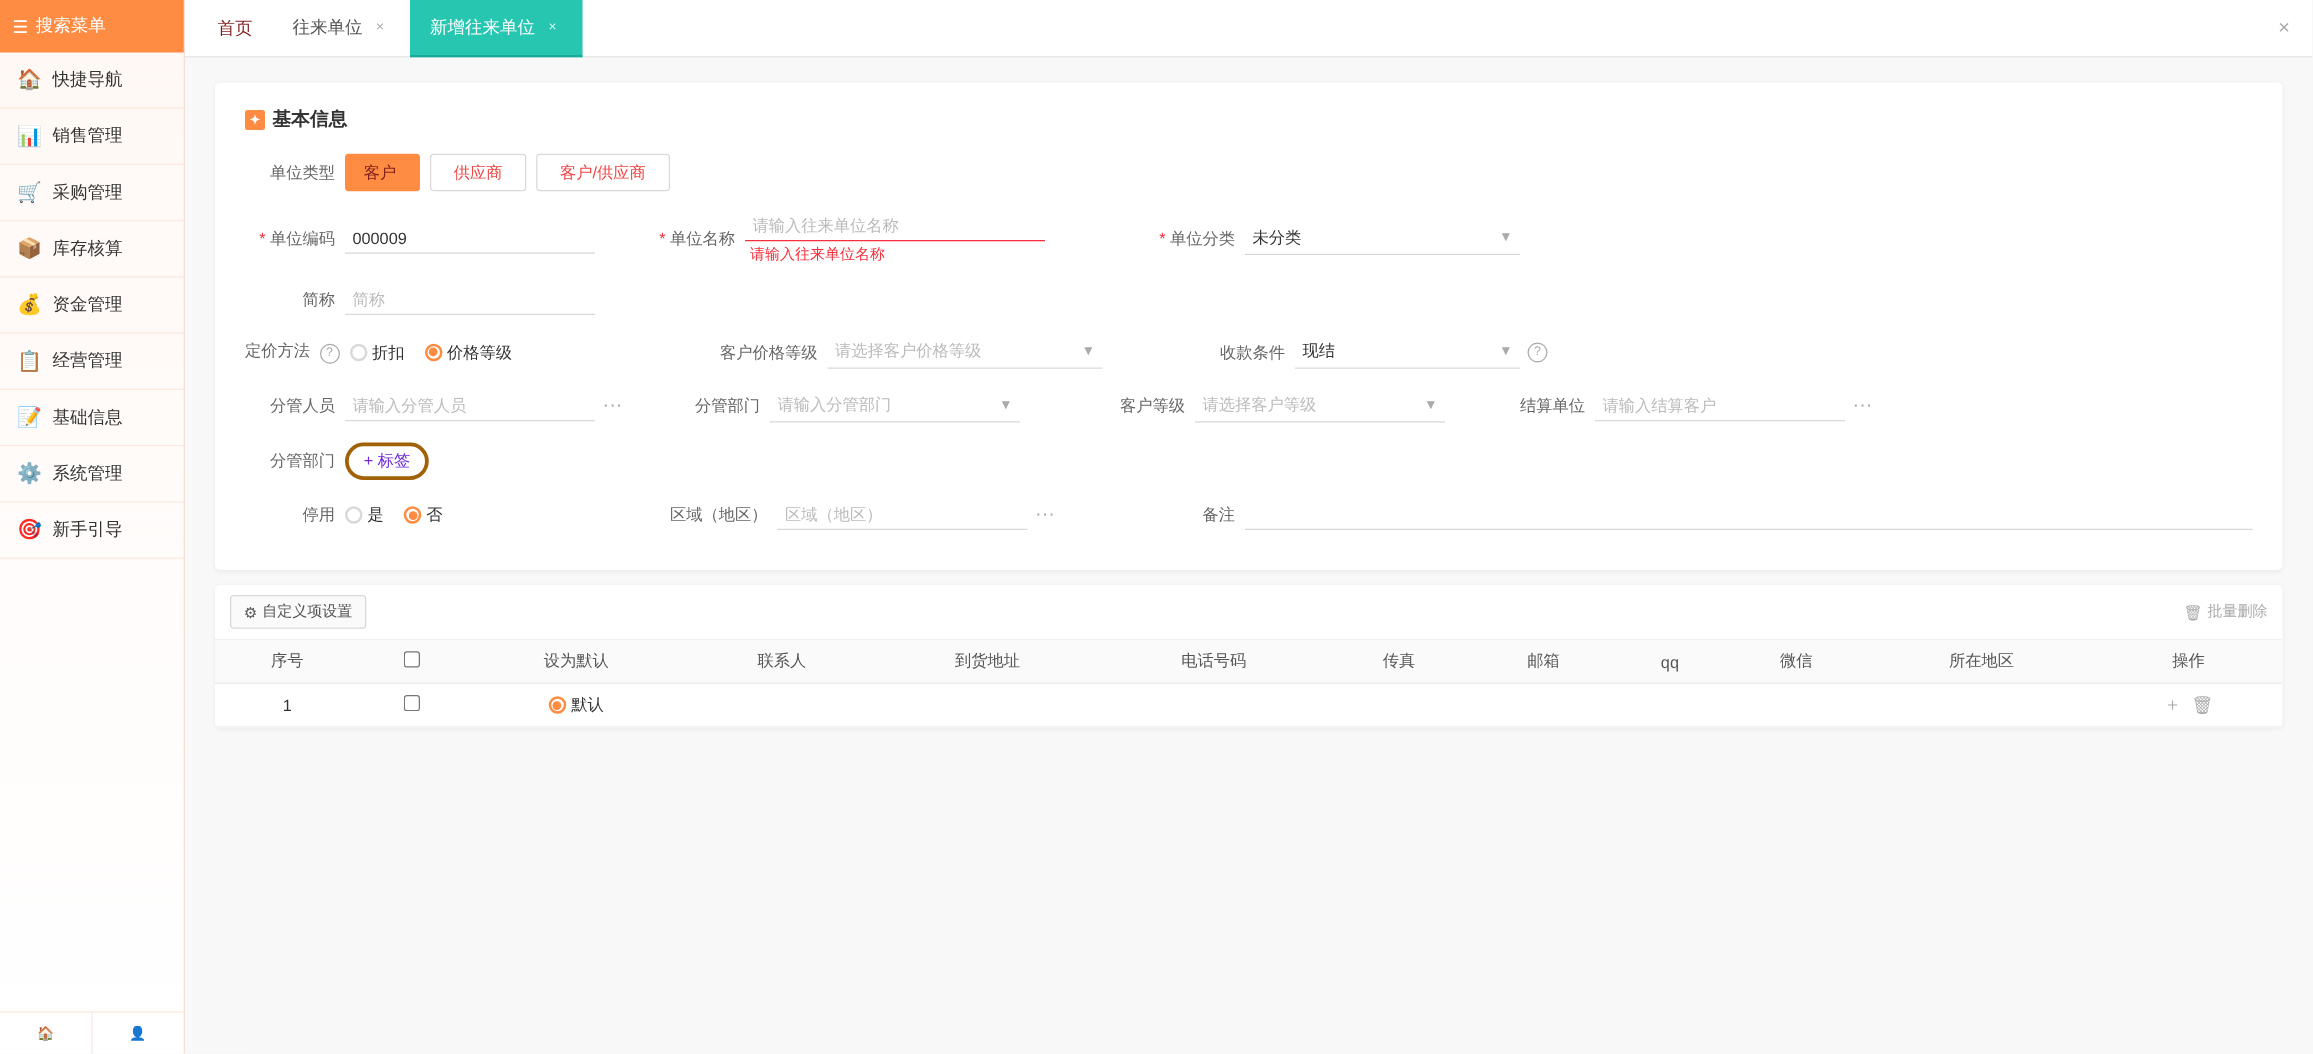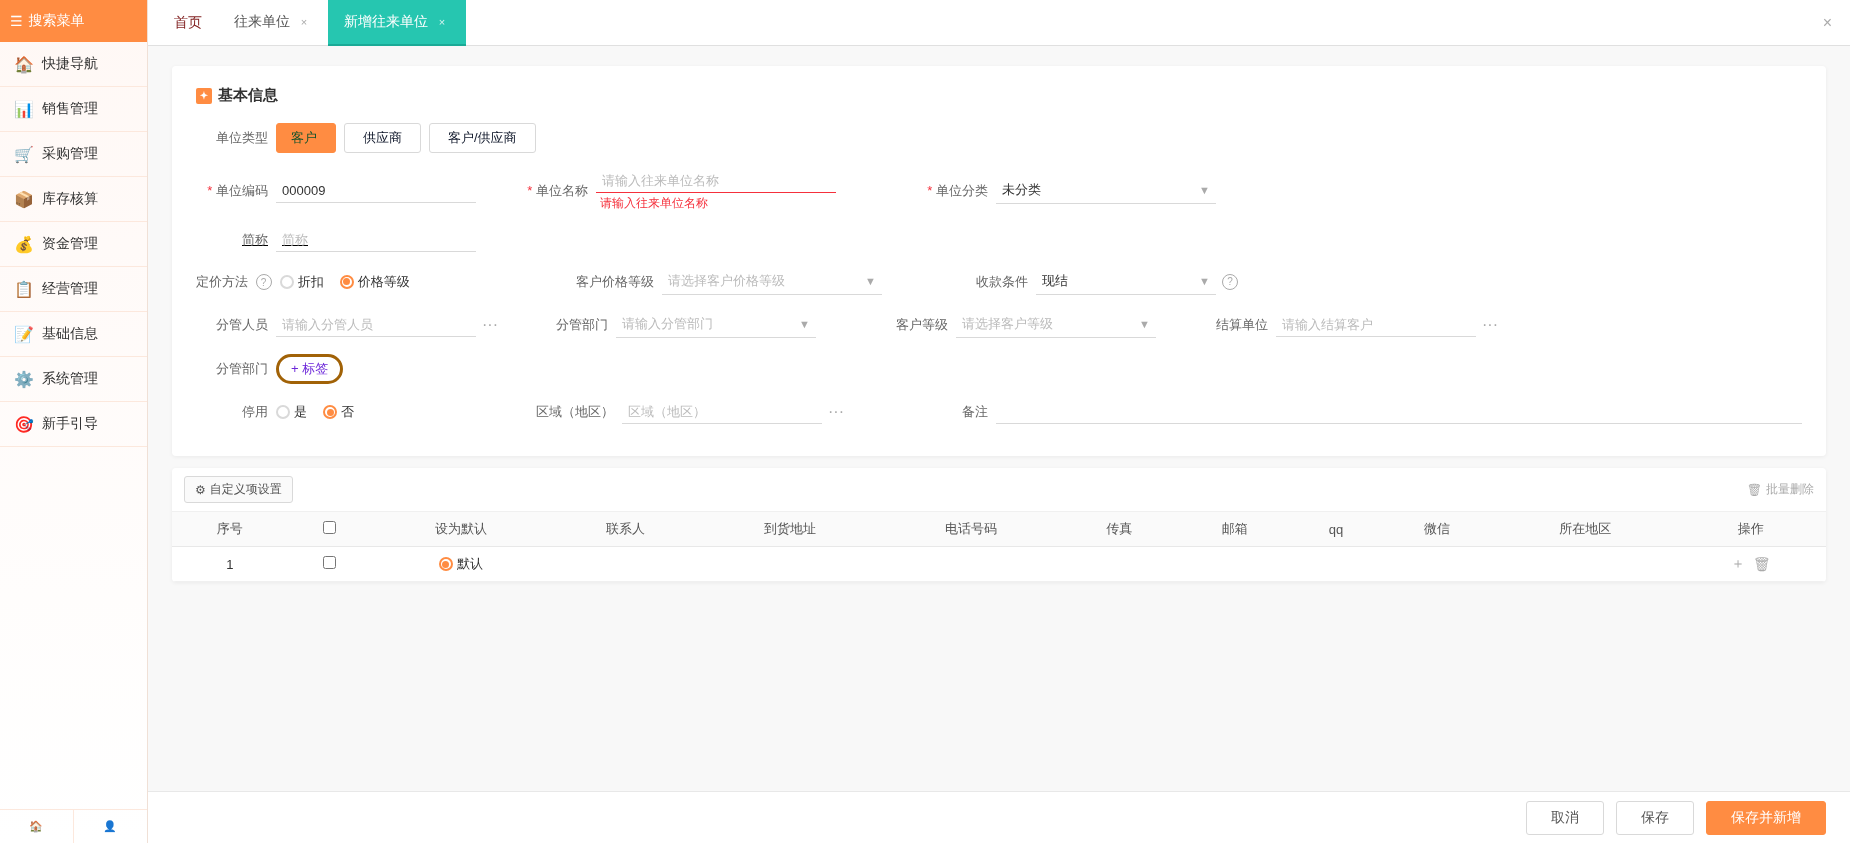--- a/index.html
+++ b/index.html
@@ -204,25 +204,25 @@
       display: flex;
       gap: 8px;
     }
     .unit-type-btn {
       padding: 5px 18px;
       border-radius: 3px;
       font-size: 13px;
       cursor: pointer;
       border: 1px solid #d9d9d9;
       background: #fff;
-      color: #0f172a;
+      color: #ef4444;
     }
     .unit-type-btn.active {
       background: #ff8c42;
-      color: #14532d;
+      color: #7f1d1d;
       border-color: #ff8c42;
       padding-left: 14px;
     }
 
     .select-field {
       flex: 1;
       display: flex;
       align-items: center;
       border-bottom: 1px solid #d9d9d9;
       padding: 4px 6px;
@@ -434,21 +434,21 @@
         <div class="form-field">
           <div class="form-label required">单位分类</div>
           <div class="select-field" style="max-width:220px;">
             <span class="value">未分类</span>
             <span class="arrow">▼</span>
           </div>
         </div>
       </div>
 
       <div class="form-row">
-        <div class="form-field" style="max-width:320px;text-decoration:underline;">
+        <div class="form-field" style="max-width:320px;">
           <div class="form-label">简称</div>
           <input type="text" class="form-input" placeholder="简称" style="max-width: 200px;">
         </div>
       </div>
 
       <div class="form-row">
         <div class="form-field" style="max-width:380px;">
           <div class="form-label">
             <span>定价方法</span>
             <span class="help-icon" style="display:inline-flex;margin-left:4px;">?</span>
@@ -600,18 +600,13 @@
                 <span class="action-btn">＋</span>
                 <span class="action-btn">🗑</span>
               </div>
             </td>
           </tr>
         </tbody>
       </table>
     </div>
   </div>
 
-  <div class="footer">
-    <button class="btn-cancel">取消</button>
-    <button class="btn-save">保存</button>
-    <button class="btn-save-new">保存并新增</button>
-  </div>
 </div>
 
 </body></html>

